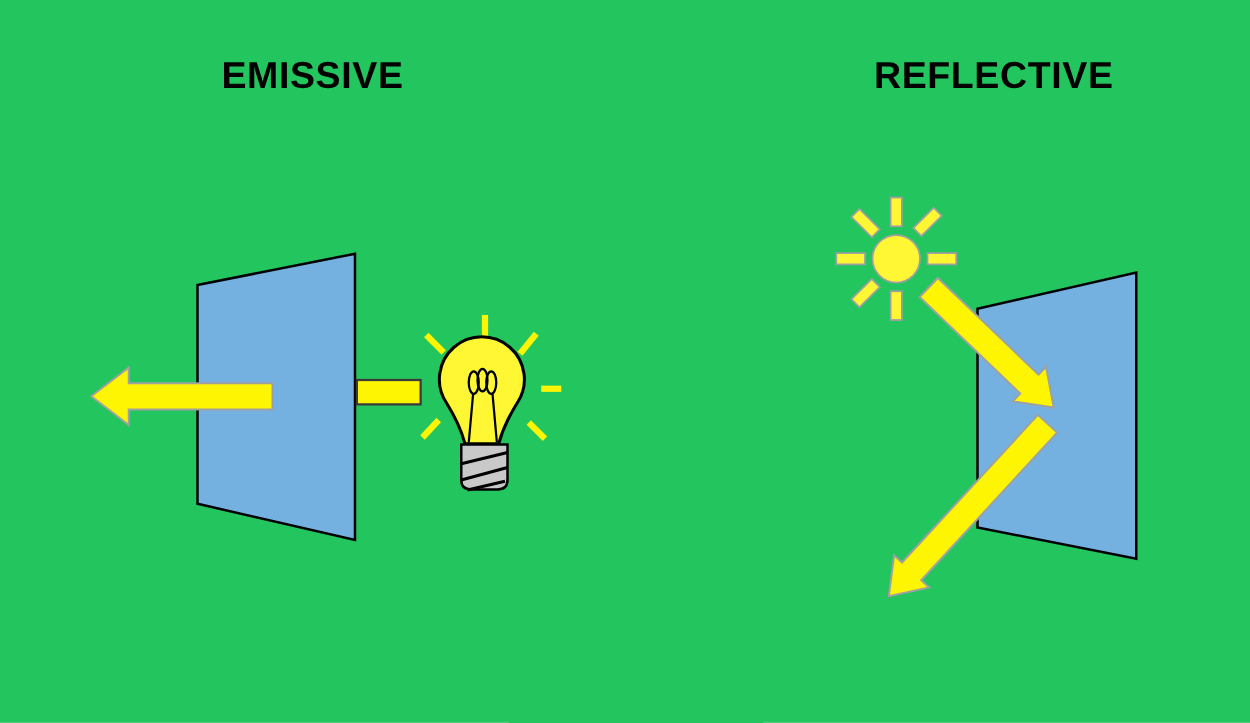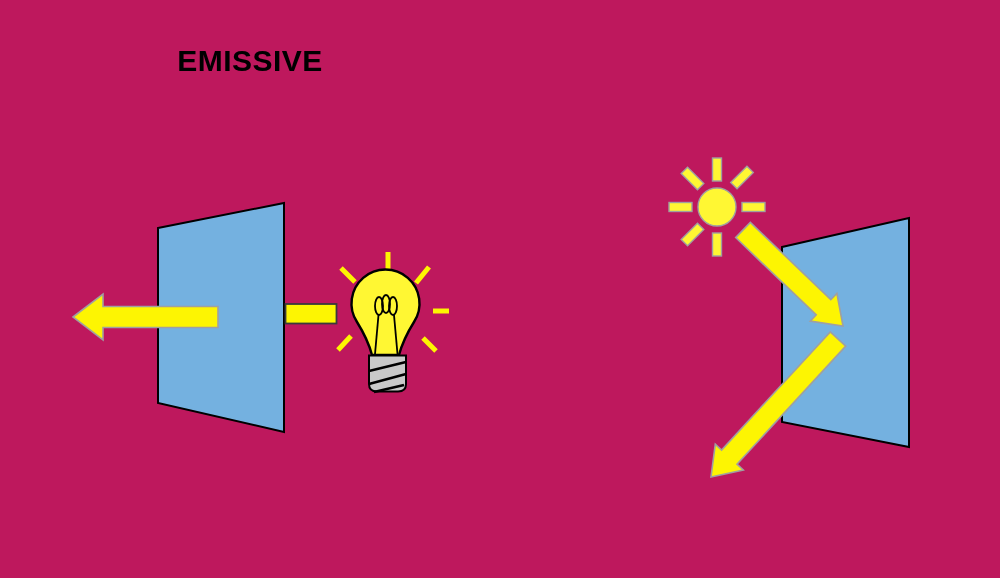--- a/index.html
+++ b/index.html
@@ -46,24 +46,25 @@
   .sun-part { fill: var(--sun-yellow); stroke: var(--arrow-outline); stroke-width: 1.4; }
   .bulb-glass { fill: var(--sun-yellow); stroke: var(--ink); stroke-width: 2.4; }
   .bulb-ray { stroke: var(--arrow-yellow); stroke-width: 5; fill: none; stroke-linecap: butt; }
   .filament { fill: none; stroke: var(--ink); stroke-width: 1.8; }
   .bulb-base { fill: var(--base-gray); stroke: var(--ink); stroke-width: 2; }
   .base-line { stroke: var(--ink); stroke-width: 2.4; fill: none; }
 </style>
 </head>
 <body>
 
-<div class="canvas" style="background: #be185d;">
+<div class="canvas" style="background: #22c55e;">
 
   <div class="title title-emissive">EMISSIVE</div>
 
+  <div class="title title-reflective">REFLECTIVE</div>
 
   <svg class="scene" width="1000" height="578" viewBox="0 0 1000 578">
 
     <g>
 
       <polygon class="panel-shape" points="158,228 284,203 284,432 158,403"></polygon>
 
       <polygon class="arrow" points="73,317 103,294 103,306.5 218,306.5 218,327.5 103,327.5 103,340"></polygon>
 
       <rect class="beam" x="285.5" y="304" width="51" height="19.5"></rect>

